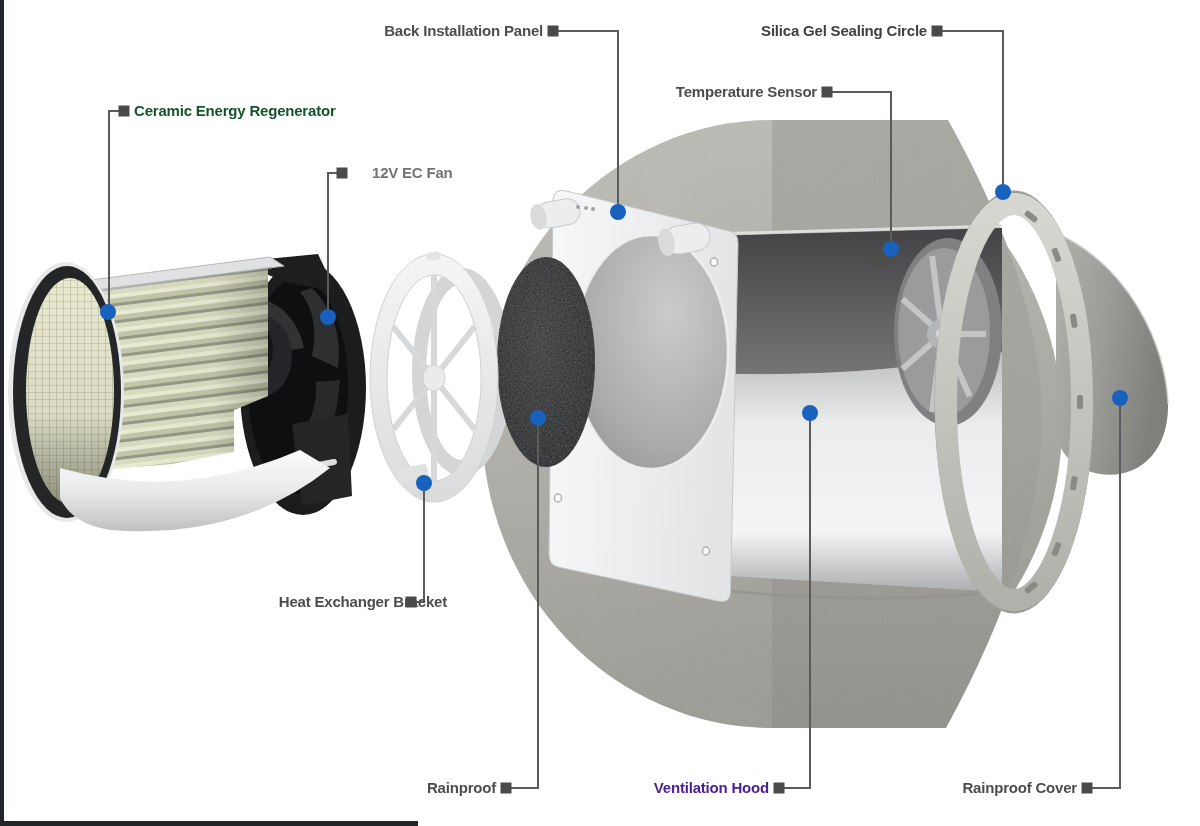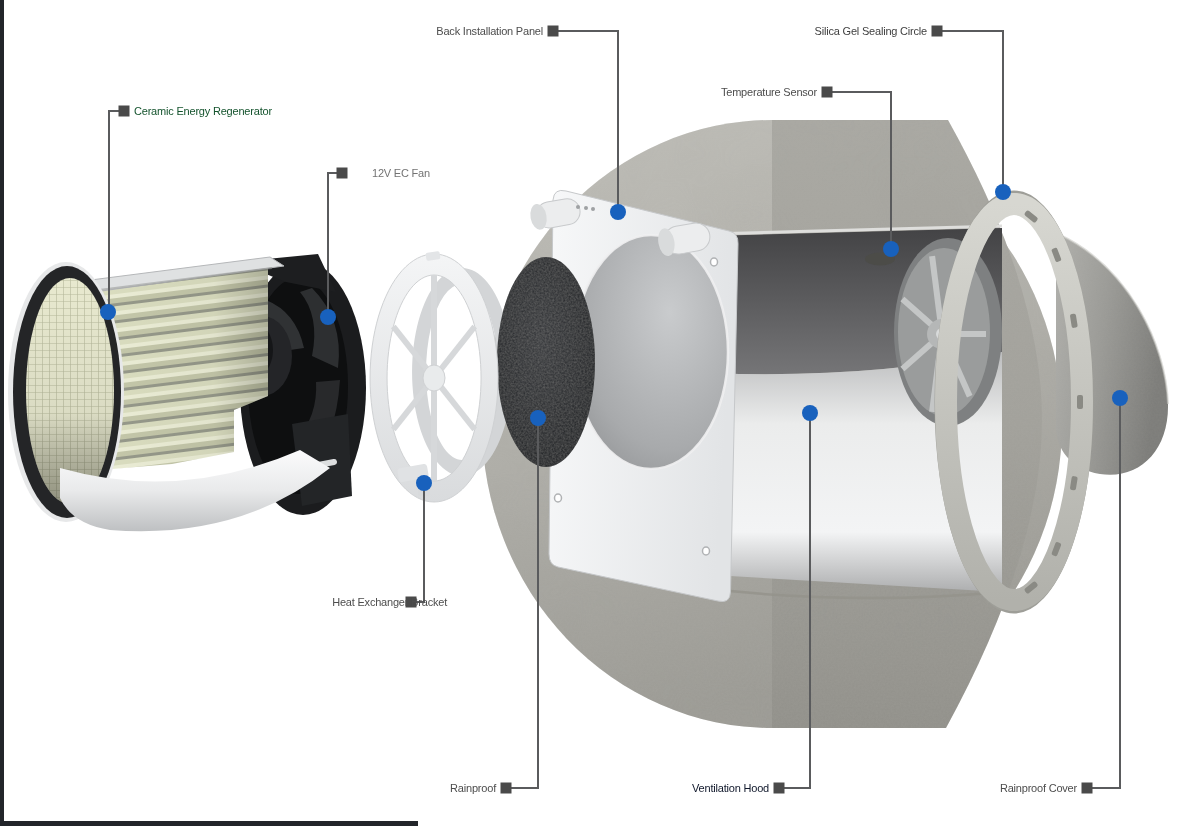--- a/index.html
+++ b/index.html
@@ -1,19 +1,19 @@
 <!DOCTYPE html>
 <html><head>
 <meta charset="utf-8">
 <style>
   html,body{margin:0;padding:0;background:#ffffff;}
   .stage{position:relative;width:1200px;height:826px;overflow:hidden;background:#ffffff;
          font-family:"Liberation Sans",sans-serif;}
   .illus,.annot{position:absolute;left:0;top:0;width:1200px;height:826px;}
-  .part-label{position:absolute;font-size:11px;font-weight:400;letter-spacing:-0.2px;
+  .part-label{position:absolute;font-size:15px;font-weight:700;letter-spacing:-0.2px;
               line-height:24px;white-space:nowrap;}
   .edge-left{position:absolute;left:0;top:0;width:4px;height:826px;}
   .edge-bottom{position:absolute;left:0;bottom:0;width:418px;height:5px;}
 </style>
 </head>
 <body>
 
 <div class="stage">
 
   <svg class="illus" viewBox="0 0 1200 826">
@@ -266,19 +266,19 @@
       <circle cx="1120" cy="398" r="8" fill="#1861bd"></circle>
     </svg>
   <div id="labels-layer">
       <div class="part-label" style="color: #14532d; left: 134px; top: 99px;">Ceramic Energy Regenerator</div>
       <div class="part-label" style="color: #737373; left: 372px; top: 161px;">12V EC Fan</div>
       <div class="part-label" style="color: rgb(77, 77, 77); right: 657px; top: 19px;">Back Installation Panel</div>
       <div class="part-label" style="color: #404040; right: 273px; top: 19px;">Silica Gel Sealing Circle</div>
       <div class="part-label" style="color: rgb(77, 77, 77); right: 383px; top: 80px; text-align: center;">Temperature Sensor</div>
       <div class="part-label" style="color: rgb(77, 77, 77); right: 753px; top: 590px;">Heat Exchanger Bracket</div>
       <div class="part-label" style="color: rgb(77, 77, 77); right: 704px; top: 776px;">Rainproof</div>
-      <div class="part-label" style="color: #0f172a; right: 431px; top: 776px;">Ventilation Hood</div>
+      <div class="part-label" style="color: #4c1d95; right: 431px; top: 776px;">Ventilation Hood</div>
       <div class="part-label" style="color: rgb(77, 77, 77); right: 123px; top: 776px; margin-left: 41px;">Rainproof Cover</div>
     </div>
 
   <div class="edge-left" style="background: rgb(34, 37, 42);"></div>
   <div class="edge-bottom" style="background: rgb(34, 37, 42);"></div>
 </div>
 
 </body></html>

